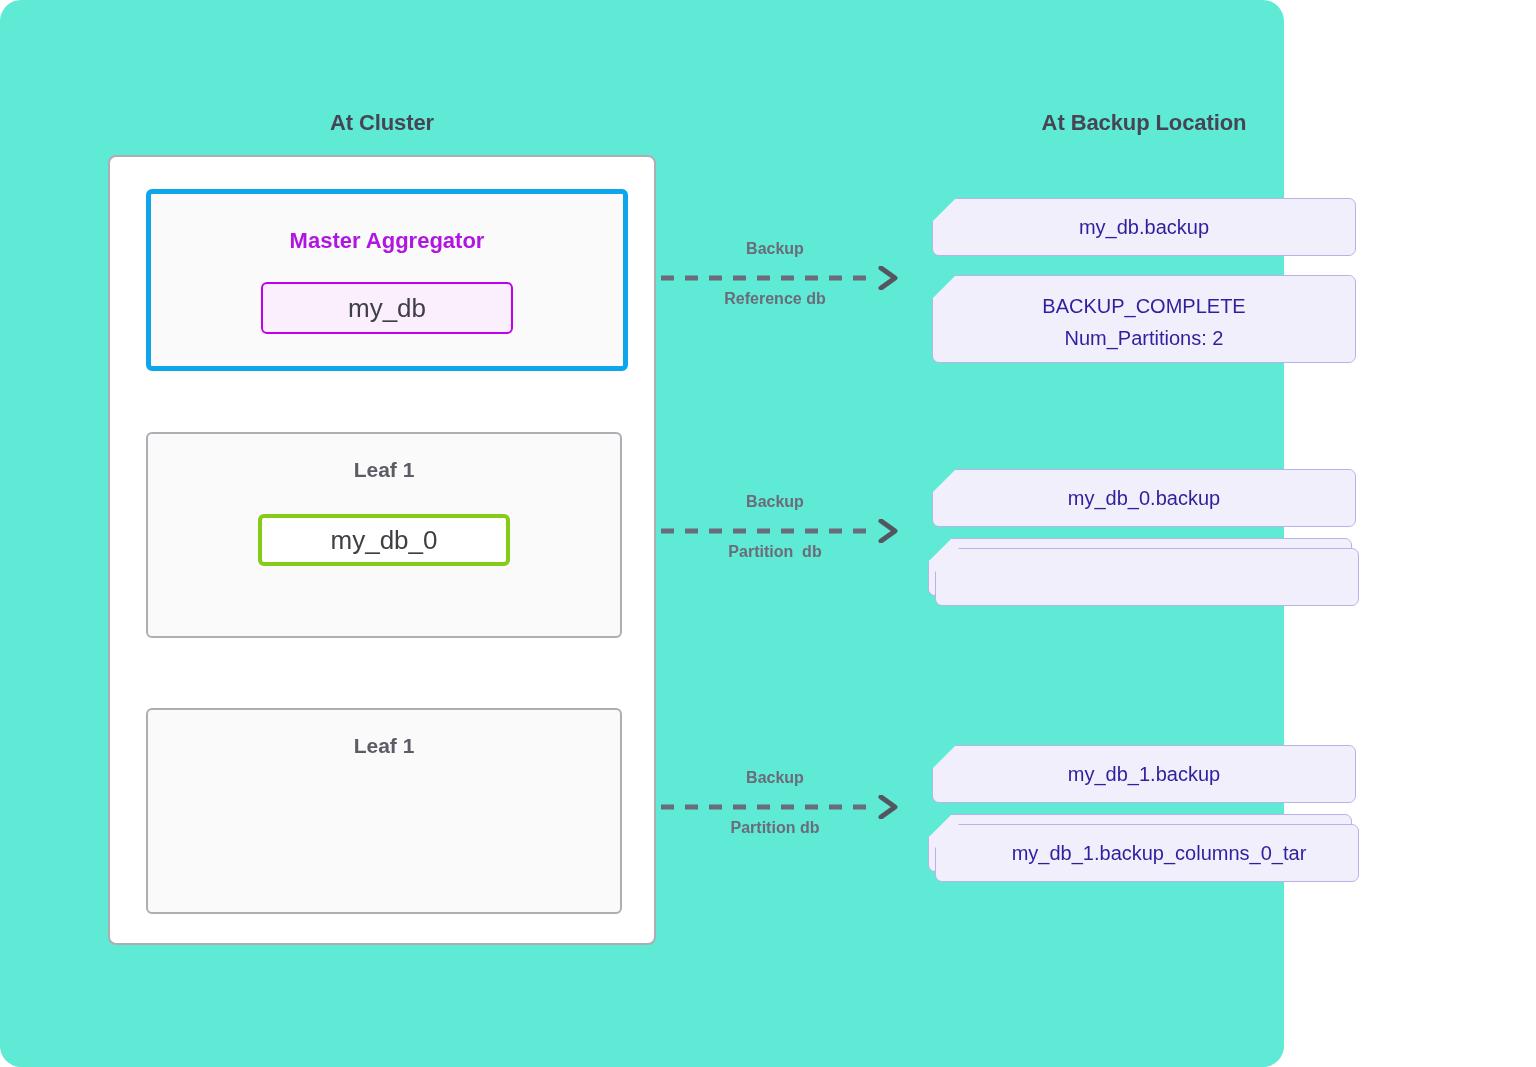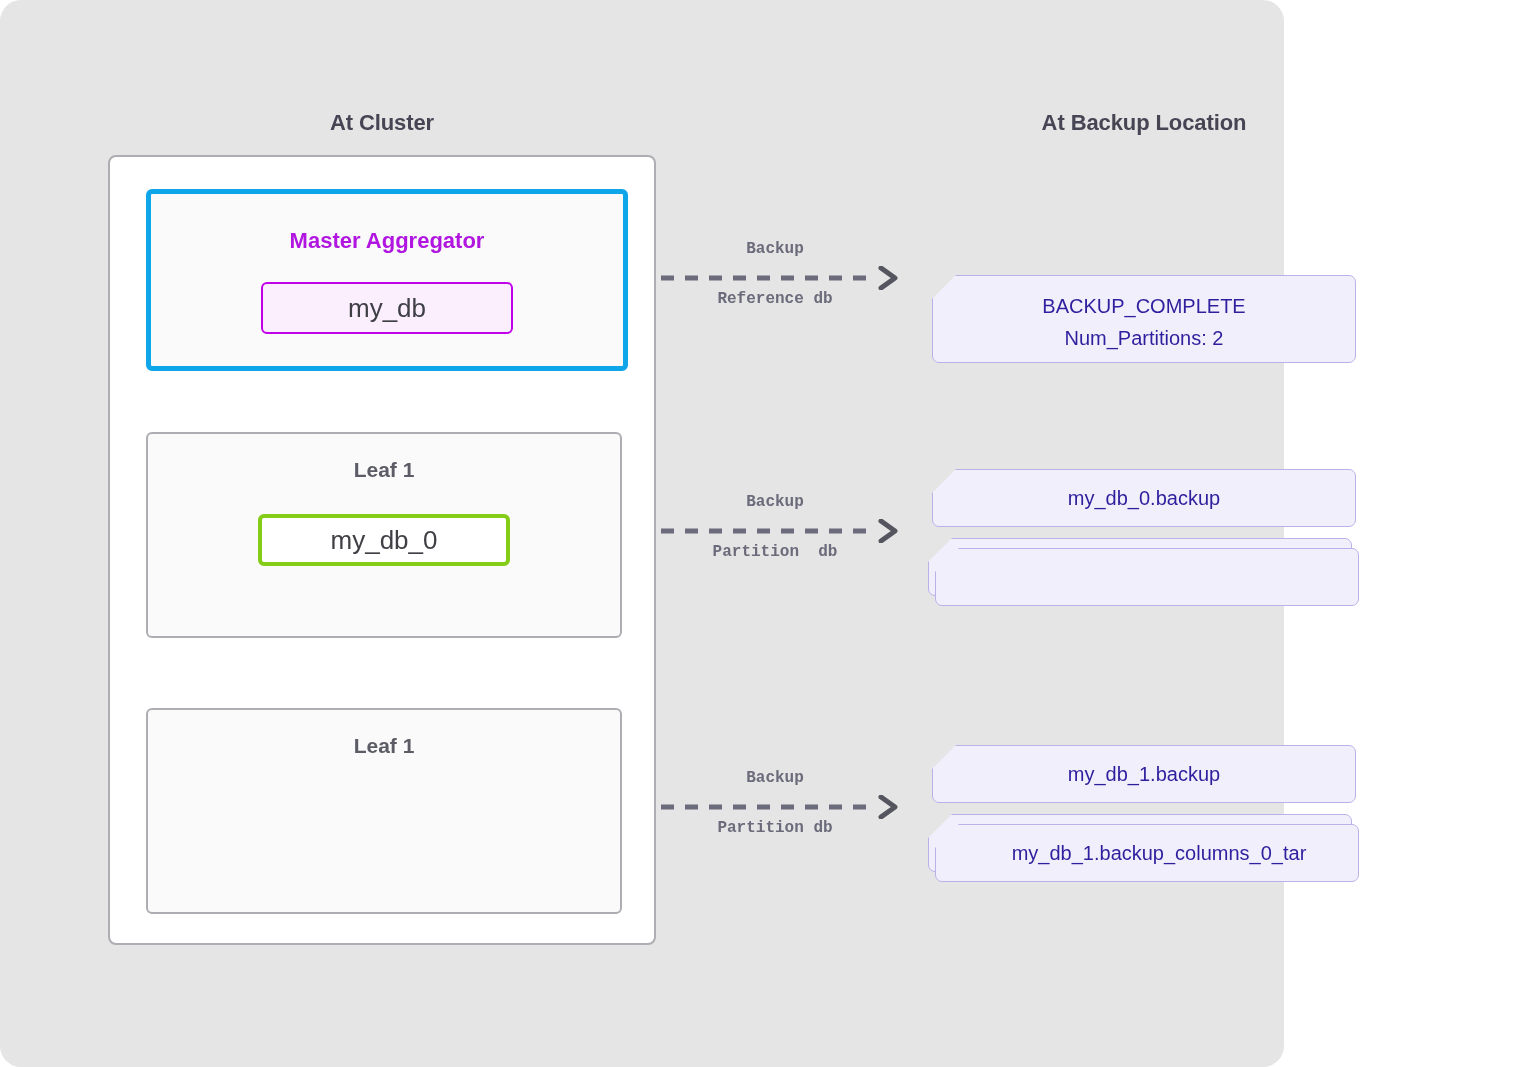--- a/index.html
+++ b/index.html
@@ -9,21 +9,21 @@
     height: 1067px;
     background: #ffffff;
     font-family: "Liberation Sans", sans-serif;
     overflow: hidden;
   }
 
   #canvas {
     position: relative;
     width: 1284px;
     height: 1067px;
-    background: #e5e5e5;
+    background: #5eead4;
     border-radius: 21px;
   }
 
   
   .col-title {
     position: absolute;
     font-size: 22px;
     font-weight: 700;
     color: #474554;
     letter-spacing: -0.1px;
@@ -98,21 +98,20 @@
     border: 4px solid #84cc16;
     background: #ffffff;
     top: 80px;
   }
 
   
   .arrow-group {
     position: absolute;
     width: 260px;
     height: 110px;
-    font-family: Liberation Mono, monospace;
   }
   #arrow-0 { left: 645px; top: 226px; }
   #arrow-1 { left: 645px; top: 479px; }
   #arrow-2 { left: 645px; top: 755px; }
 
   .arrow-label {
     position: absolute;
     left: 0; right: 0;
     text-align: center;
     font-size: 16px;
@@ -213,20 +212,24 @@
 
   <div class="arrow-group" id="arrow-2">
     <div class="arrow-label top">Backup</div>
     <svg class="arrow-svg" viewBox="0 0 246 24">
       <line x1="2" y1="12" x2="216" y2="12" stroke="#6b6b7b" stroke-width="5" stroke-dasharray="13 11" stroke-linecap="butt"></line>
       <polyline points="222,2 236,12 222,22" fill="none" stroke="#55555f" stroke-width="5" stroke-linecap="round" stroke-linejoin="round"></polyline>
     </svg>
     <div class="arrow-label bottom">Partition db</div>
   </div>
 
+  <div class="file-stack" id="bk-0">
+    <div class="file-shape" style="left:0;top:0;width:424px;height:58px;"></div>
+    <div class="file-label single">my_db.backup</div>
+  </div>
 
   <div class="file-stack" id="bk-1">
     <div class="file-shape" style="left:0;top:0;width:424px;height:88px;"></div>
     <div class="file-label double" style="top:17px;transform:none;">BACKUP_COMPLETE</div>
     <div class="file-label double" style="top:49px;transform:none;">Num_Partitions: 2</div>
   </div>
 
   <div class="file-stack" id="bk-2">
     <div class="file-shape" style="left:0;top:0;width:424px;height:58px;"></div>
     <div class="file-label single">my_db_0.backup</div>

